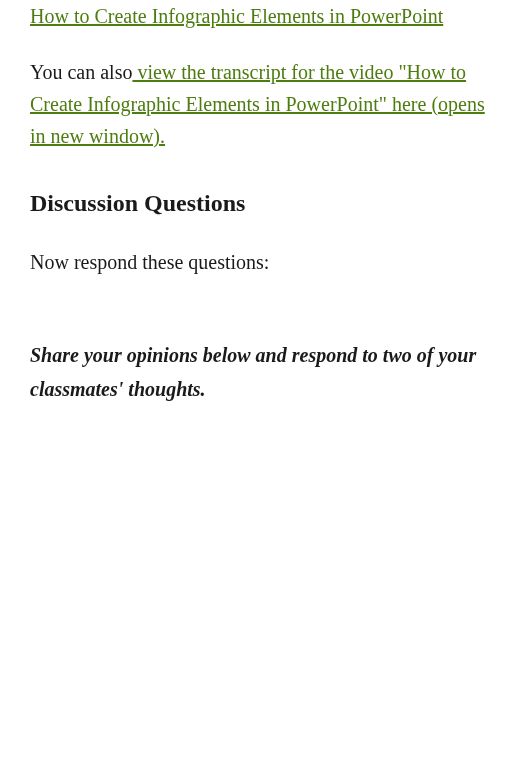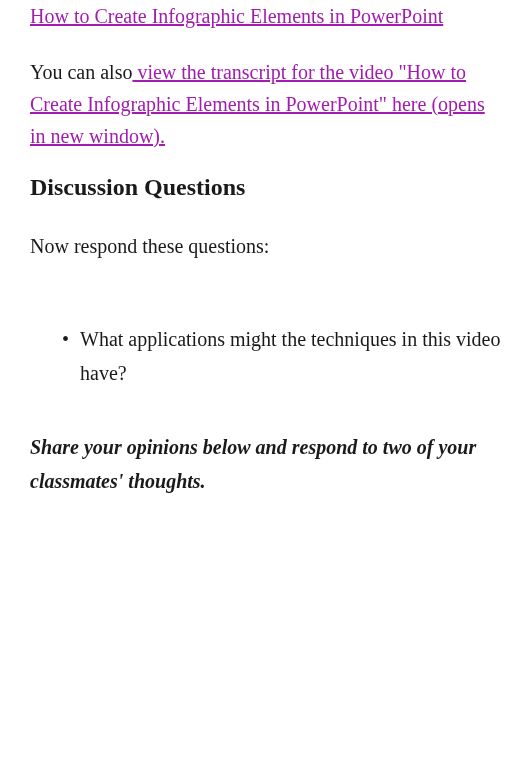--- a/index.html
+++ b/index.html
@@ -10,27 +10,27 @@
     body {
       font-family: Georgia, 'Times New Roman', serif;
       font-size: 20px;
       line-height: 1.6;
       color: #1a1a1a;
       background: #ffffff;
       padding: 0 30px;
       width: 532px;
     }
     a {
-      color: #a21caf;
+      color: #4d7c0f;
     }
     .link-block {
       margin-bottom: 24px;
     }
     .para {
-      margin-bottom: 16px;
+      margin-bottom: 32px;
     }
     .heading {
       font-weight: bold;
       margin-bottom: 24px;
       font-size: 24px;
     }
     .questions-intro {
       margin-bottom: 60px;
     }
     ul {
@@ -67,16 +67,15 @@
 
 <div class="para">
   <span>You can also</span><a href="#"> view the transcript for the video "How to Create Infographic Elements in PowerPoint" here (opens in new window).</a>
 </div>
 
 <div class="heading">Discussion Questions</div>
 
 <div class="questions-intro">Now respond these questions:</div>
 
 <ul>
-  <li>What applications might the techniques in this video have?</li>
 </ul>
 
 <div class="closing">Share your opinions below and respond to two of your classmates' thoughts.</div>
 
 </body></html>

